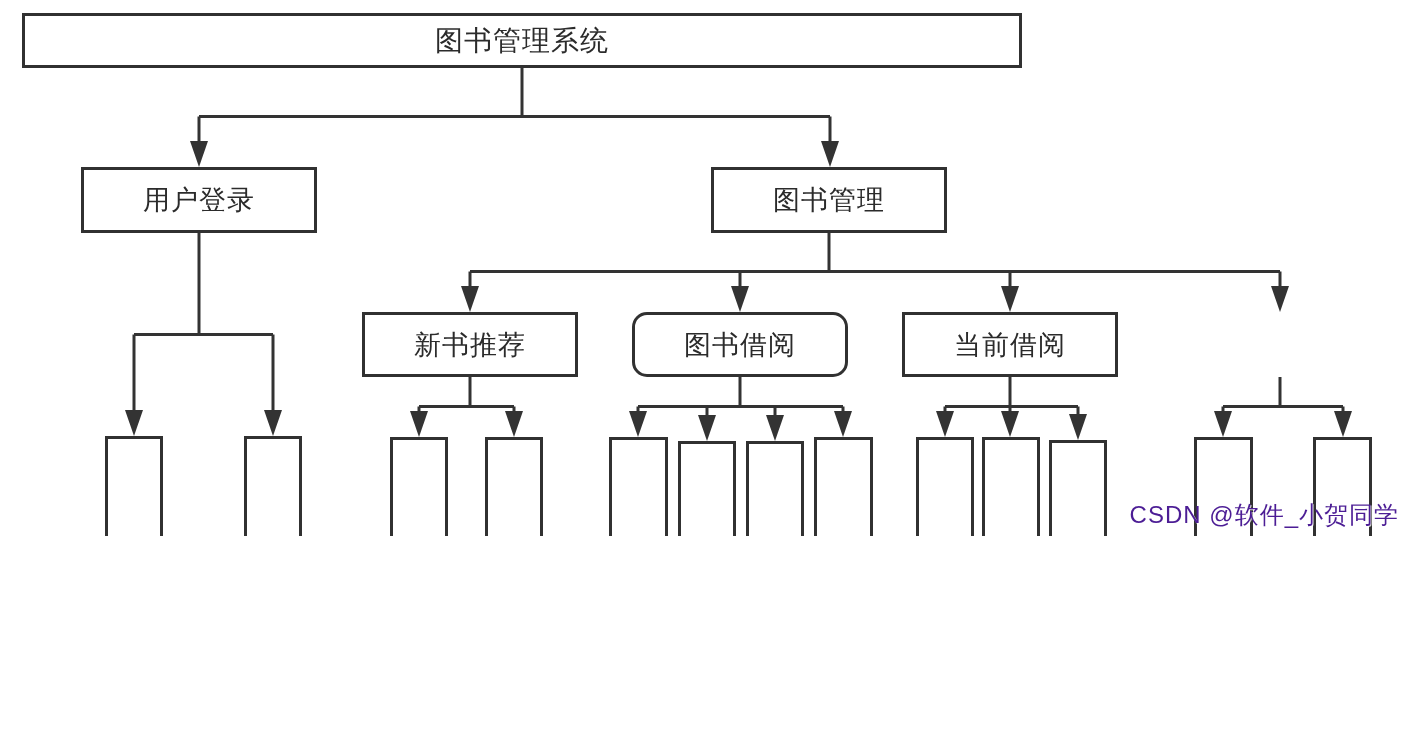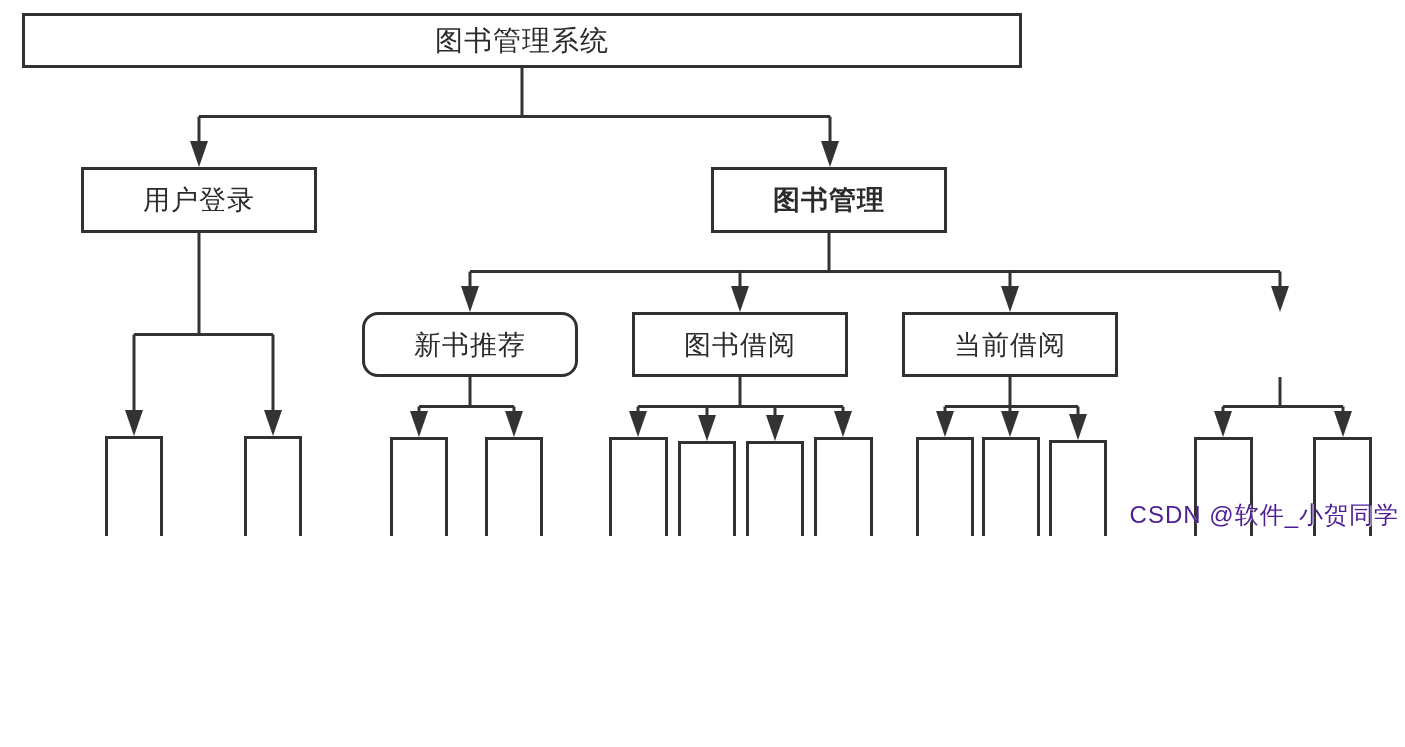--- a/index.html
+++ b/index.html
@@ -144,28 +144,28 @@
     </g>
   </svg>
 
   <div class="box root-box" style="left:22px; top:13px; width:1000px; height:55px;">
     <span class="h-label">图书管理系统</span>
   </div>
 
   <div class="box" style="left:81px; top:167px; width:236px; height:66px;">
     <span class="h-label">用户登录</span>
   </div>
-  <div class="box" style="left:711px; top:167px; width:236px; height:66px;font-weight:bold;">
+  <div class="box" style="left:711px; top:167px; width:236px; height:66px;">
     <span class="h-label">图书管理</span>
   </div>
 
-  <div class="box" style="left:362px; top:312px; width:216px; height:65px;border-radius:16px;">
+  <div class="box" style="left:362px; top:312px; width:216px; height:65px;">
     <span class="h-label">新书推荐</span>
   </div>
-  <div class="box" style="left:632px; top:312px; width:216px; height:65px;">
+  <div class="box" style="left:632px; top:312px; width:216px; height:65px;border-radius:15px;">
     <span class="h-label">图书借阅</span>
   </div>
   <div class="box" style="left:902px; top:312px; width:216px; height:65px;">
     <span class="h-label">当前借阅</span>
   </div>
 
   <div class="box leaf" style="left:105px; top:436px; width:58px; height:299px;">
     <span class="v-label">用户登录</span>
   </div>
   <div class="box leaf" style="left:244px; top:436px; width:58px; height:299px;">

